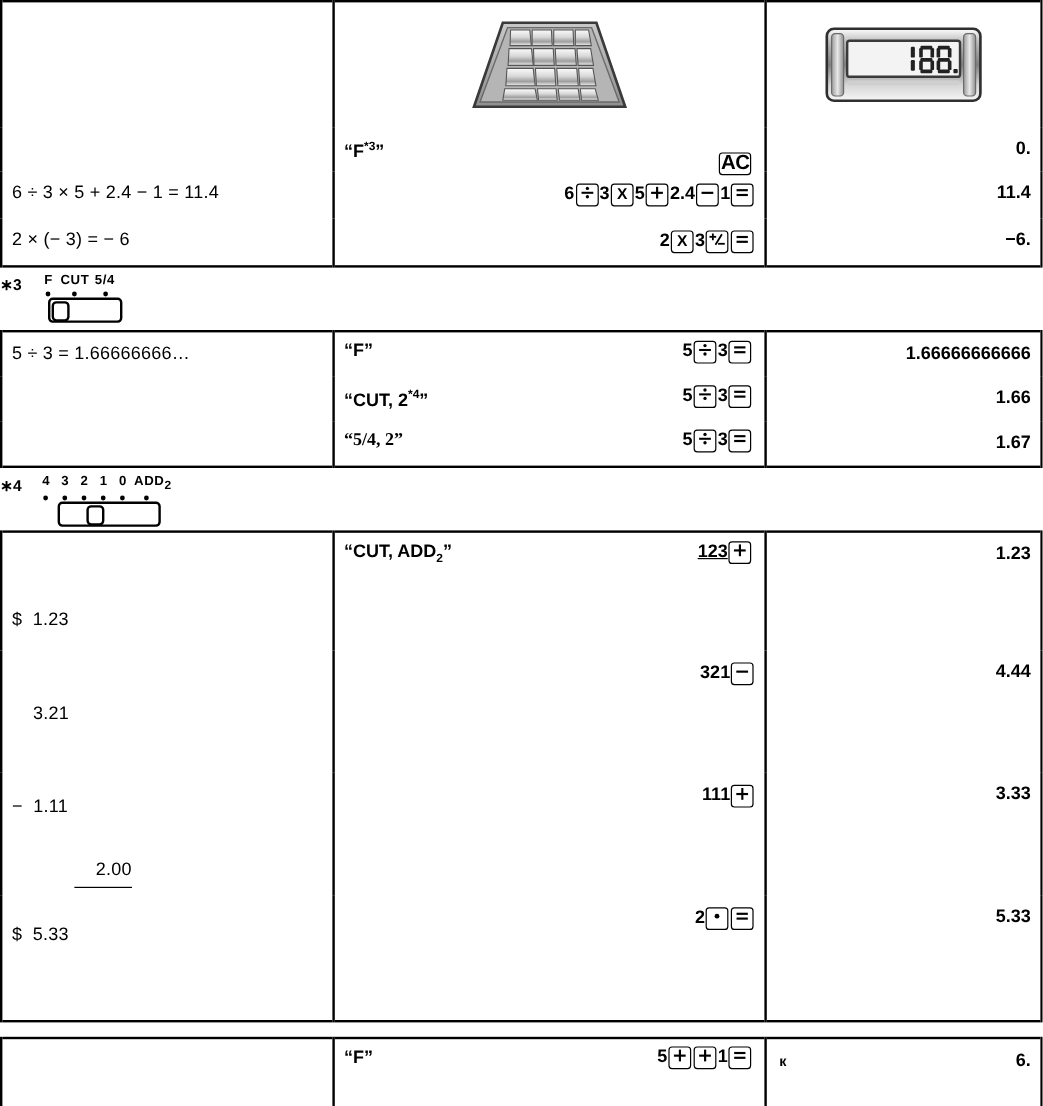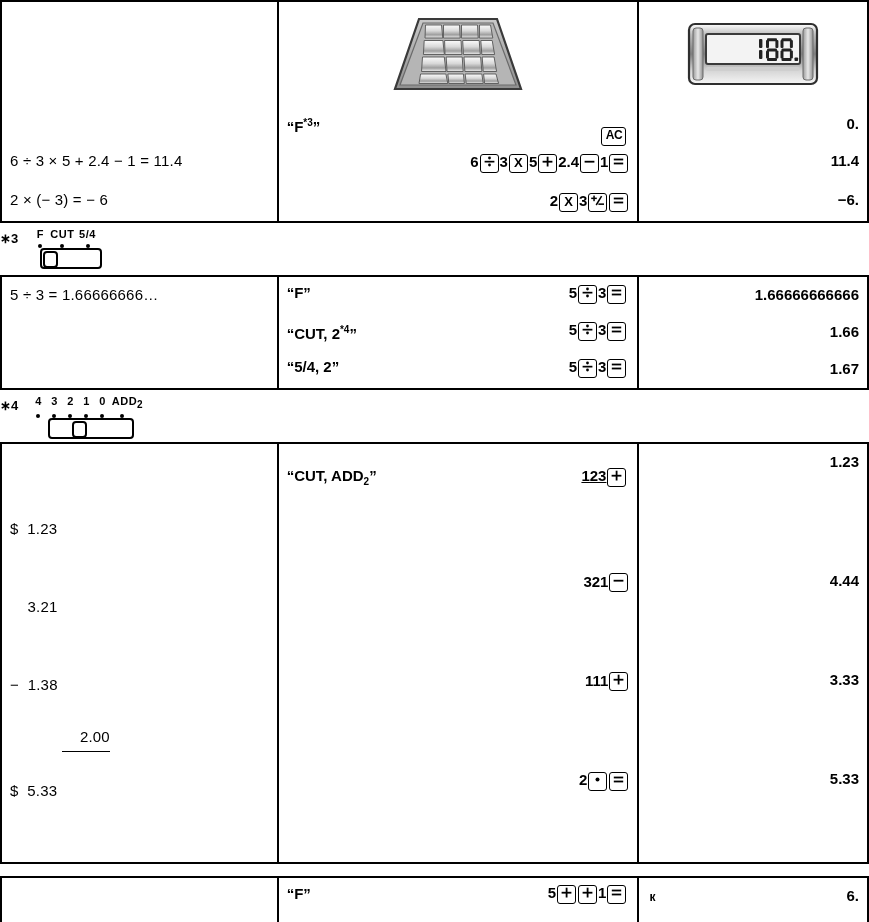--- a/index.html
+++ b/index.html
@@ -107,21 +107,21 @@
     text-align: center;
     font-size: 13px;
     font-weight: bold;
     vertical-align: middle;
     margin: 0 1px;
     padding: 0 1px;
     position: relative;
     background: #fff;
   }
   .k svg { display: block; margin: 0 auto; }
-  .k.wide { min-width: 25px; font-size: 12px; letter-spacing: -0.5px; margin-top: 18px; }
+  .k.wide { min-width: 25px; font-size: 17px; letter-spacing: -0.5px; margin-top: 18px; }
 
   
   .footnote {
     position: relative;
     padding: 6px 0 4px 0;
     height: 52px;
   }
   .fn-star { font-size: 13px; font-weight: bold; display: inline-block; width: 26px; }
   .sw-block { display: inline-block; vertical-align: top; position: relative; }
   .sw-labels {
@@ -383,21 +383,21 @@
                   </svg></span></span>
           </div>
         </td>
         <td>
           <div class="cell right result">1.66</div>
         </td>
       </tr>
       <tr>
         <td>
           <div class="cell" style="position:relative;height:30px;">
-            <span class="mode" style="position:absolute;left:8px;top:3px;">“5/4, 2”</span>
+            <span class="mode" style="position:absolute;left:8px;top:3px;font-family:Liberation Serif, serif;">“5/4, 2”</span>
             <span class="keys" style="position:absolute;right:10px;top:2px;"><span>5</span><span class="k"><svg width="13" height="13" viewBox="0 0 13 13">
                     <circle cx="6.5" cy="3" r="1.4" fill="#000"></circle>
                     <rect x="1.6" y="5.8" width="9.8" height="1.7" fill="#000"></rect>
                     <circle cx="6.5" cy="10" r="1.4" fill="#000"></circle>
                   </svg></span><span>3</span><span class="k"><svg width="13" height="13" viewBox="0 0 13 13">
                     <rect x="1.8" y="3.6" width="9.4" height="1.8" fill="#000"></rect>
                     <rect x="1.8" y="7.6" width="9.4" height="1.8" fill="#000"></rect>
                   </svg></span></span>
           </div>
         </td>
@@ -421,30 +421,30 @@
 
   <table class="tbl">
     <colgroup>
         <col class="c1">
         <col class="c2">
         <col class="c3">
       </colgroup>
     <tbody>
       <tr>
         <td rowspan="4">
-          <div class="cell left expr" style="padding-top:20px;">
+          <div class="cell left expr" style="padding-top:8px;">
             <div>$  1.23</div>
             <div>    3.21</div>
-            <div>−  1.38</div>
+            <div>−  1.11</div>
             <div style="border-bottom:1.6px solid #000;display:inline-block;padding-bottom:1px;">    2.00</div>
             <div>$  5.33</div>
           </div>
         </td>
         <td>
-          <div class="cell" style="position:relative;height:30px;margin-top:16px;">
+          <div class="cell" style="position:relative;height:30px;">
             <span class="mode" style="position:absolute;left:8px;top:3px;"><span>“CUT, ADD</span><span class="sub">2</span><span>”</span></span>
             <span class="keys" style="position:absolute;right:10px;top:2px;text-decoration:underline;"><span>123</span><span class="k"><svg width="13" height="13" viewBox="0 0 13 13">
                     <rect x="1.6" y="5.8" width="9.8" height="1.8" fill="#000"></rect>
                     <rect x="5.7" y="1.7" width="1.8" height="9.8" fill="#000"></rect>
                   </svg></span></span>
           </div>
         </td>
         <td>
           <div class="cell right result">1.23</div>
         </td>

